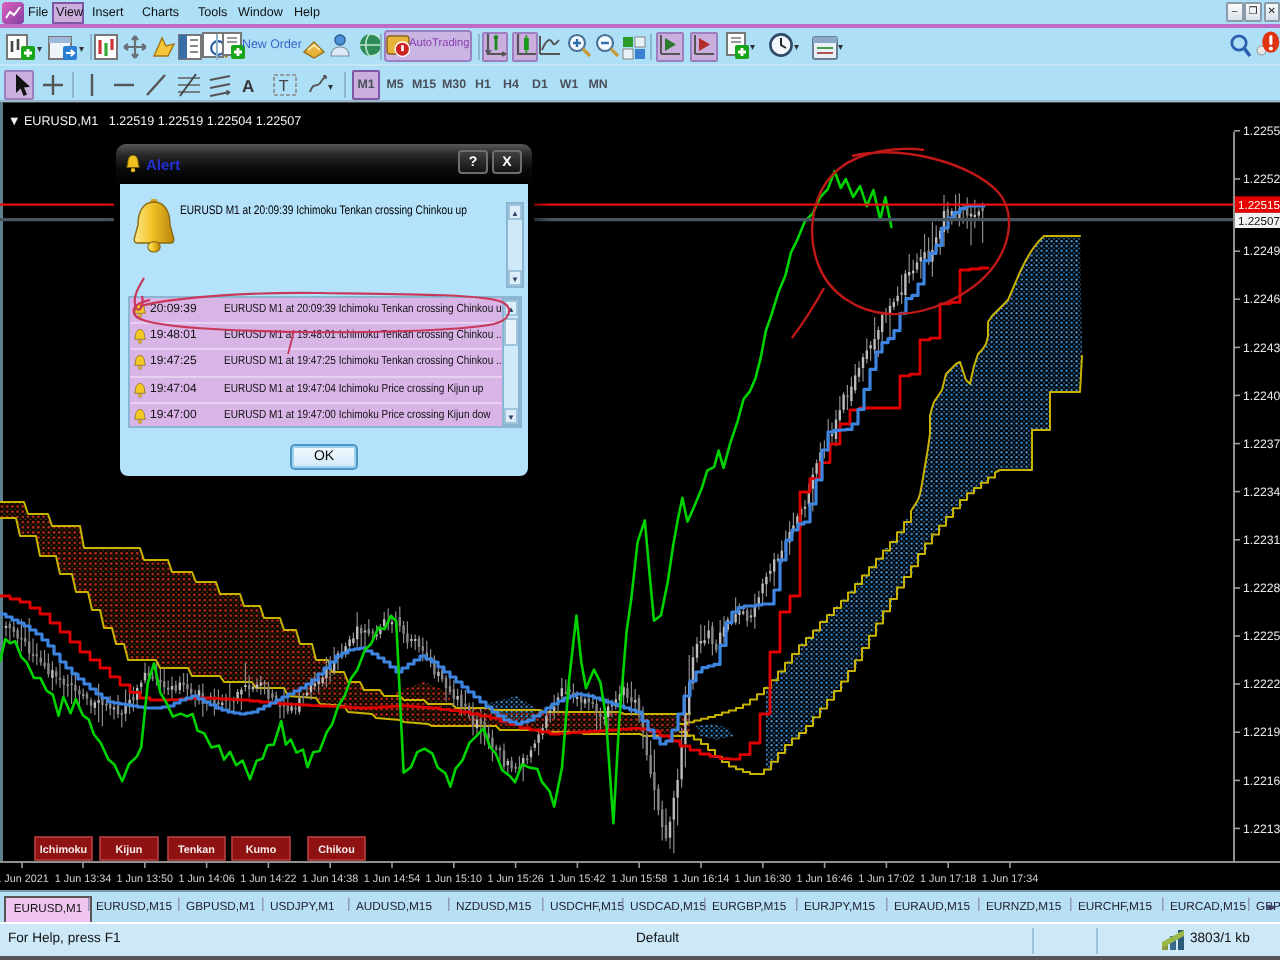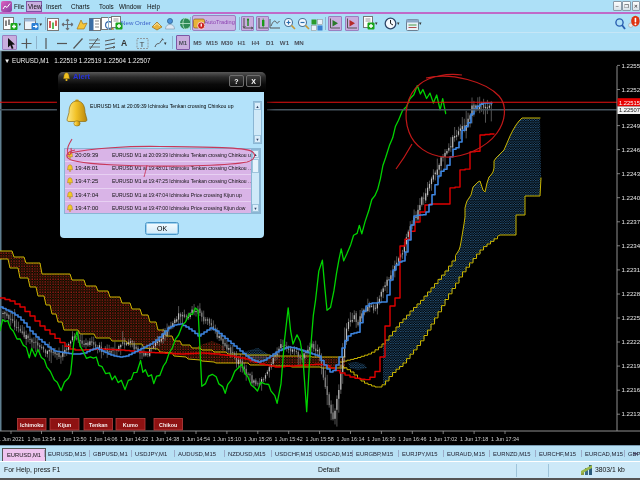--- a/index.html
+++ b/index.html
@@ -2,21 +2,21 @@
 <html><head><meta charset="utf-8"><style>
 * { margin:0; padding:0; box-sizing:border-box; }
 html,body { width:640px; height:480px; overflow:hidden; font-family:"Liberation Sans",sans-serif; background:#ade0f7; }
 #chrome { position:absolute; left:0; top:0; width:640px; height:50px; }
 #pinksep { position:absolute; left:0; top:12.3px; width:640px; height:1.4px; background:#c06ac8; }
 #rowsep { position:absolute; left:0; top:32.4px; width:640px; height:1px; background:#c6e6f6; }
 .ic { position:absolute; }
 .dd { position:absolute; font-size:5px; color:#333; }
 .hl { position:absolute; background:#c9aede; border:1px solid #9b7fc0; border-radius:1px; }
 #dlg { position:absolute; left:57px; top:71px; width:210px; height:170px; background:#000; border-radius:6px; box-shadow:3px 4px 7px rgba(0,0,0,0.6); }
-#dlgtitle { position:absolute; left:1px; top:1px; width:208px; height:20px; border-radius:5px 5px 0 0; background:linear-gradient(#585858 0%,#2a2a2a 26%,#0a0a0a 62%,#000 100%); display:flex; padding-left:5px; }
+#dlgtitle { position:absolute; left:1px; top:1px; width:208px; height:20px; border-radius:5px 5px 0 0; background:linear-gradient(#585858 0%,#2a2a2a 26%,#0a0a0a 62%,#000 100%); display:flex; align-items:center; padding-left:5px; }
 #dlgname { color:#2430d8; font-size:7.5px; font-weight:bold; }
 .tbtn { position:absolute; top:3px; width:15px; height:12px; background:linear-gradient(#404040,#141414); border:1px solid #6e6e6e; border-radius:2px; color:#fff; font-size:7px; font-weight:bold; text-align:center; line-height:11px; }
 #dlgbody { position:absolute; left:3px; top:21px; width:204px; height:146px; background:#b3e2fa; border-radius:0 0 4px 4px; }
 #bigbell { position:absolute; left:6px; top:7px; }
 #dmsg { position:absolute; left:30px; top:10px; width:176px; font-size:6.2px; color:#000; white-space:nowrap; transform:scaleX(0.82); transform-origin:0 0; }
 .sbar { position:absolute; width:9px; background:#cfe9f8; border:1px solid #8ab6d4; }
 .sarr { position:absolute; left:0; width:7px; height:8px; background:#dceefb; border:1px solid #9ec4dc; font-size:4px; color:#346; text-align:center; line-height:8px; }
 .sthumb { position:absolute; left:0; top:9px; width:7px; height:14px; background:#e6f3fc; border:1px solid #9ec4dc; }
 #dlist { position:absolute; left:4px; top:56px; width:197px; height:66px; background:#d9b4e7; border:1px solid #8ab6d4; overflow:hidden; }
 .lrow { display:flex; height:13.2px; border-bottom:1px solid #e7d0f2; align-items:center; }

